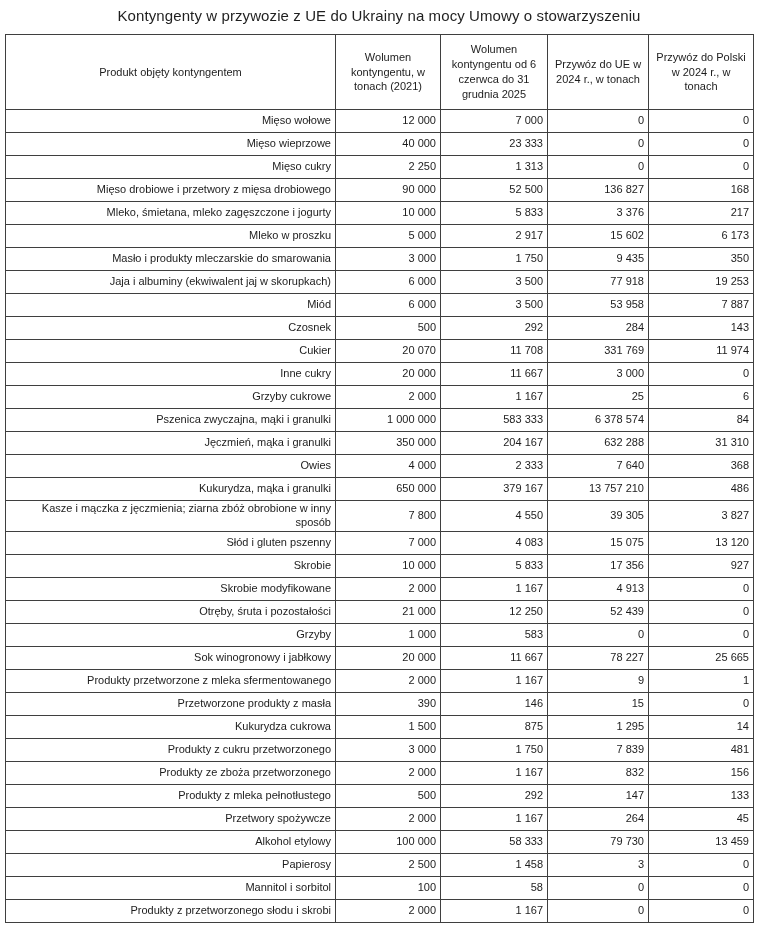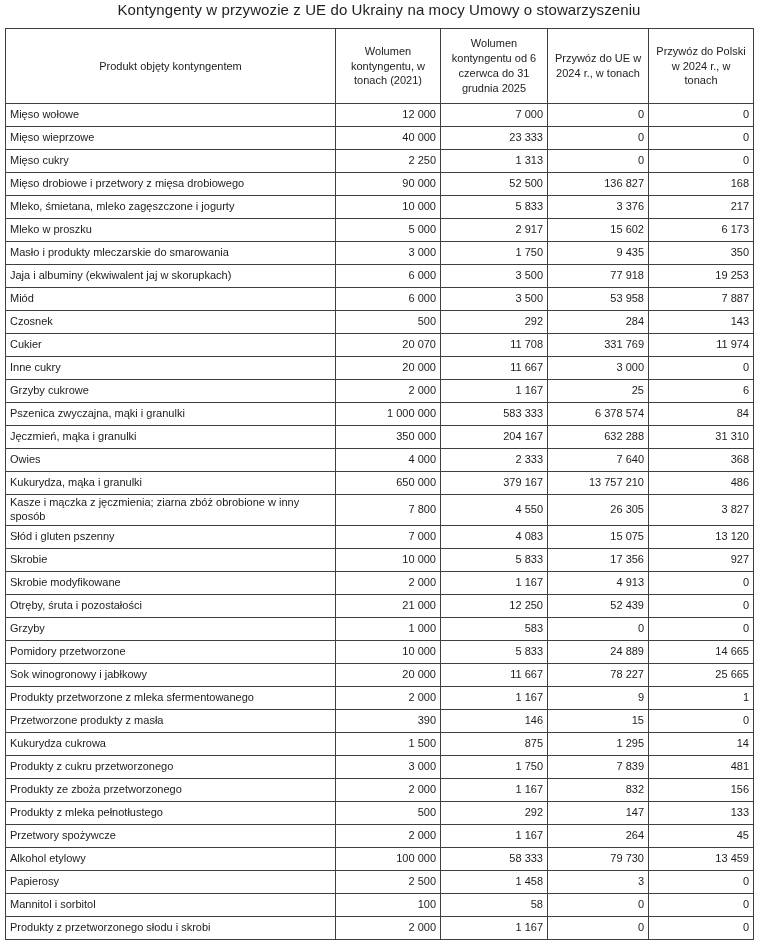--- a/index.html
+++ b/index.html
@@ -10,21 +10,21 @@
     font-family: "Liberation Sans", "DejaVu Sans", sans-serif;
     color: #1c1c1c;
   }
   .page {
     width: 758px;
     height: 945px;
     background: #ffffff;
     overflow: hidden;
   }
   .page-title {
-    margin: 1px 0 10px 0;
+    margin: 7px 0 10px 0;
     text-align: center;
     font-size: 15px;
     font-weight: 400;
     color: #1f1f1f;
     letter-spacing: 0.1px;
   }
   table.quota-table {
     border-collapse: collapse;
     table-layout: fixed;
     width: 748px;
@@ -52,21 +52,21 @@
     line-height: 1.35;
     color: #1c1c1c;
   }
   table.quota-table td {
     height: 23px;
     padding: 1px 4px;
     vertical-align: middle;
     line-height: 1.25;
     color: #1c1c1c;
   }
-  td.product { text-align: left; }
+  td.product { text-align: right; }
   td.num { text-align: right; }
 </style>
 </head>
 <body>
 
 <div class="page">
 
   <div class="page-title">Kontyngenty w przywozie z UE do Ukrainy na mocy Umowy o stowarzyszeniu</div>
 
   <table class="quota-table">
@@ -203,21 +203,21 @@
           <td class="product">Kukurydza, mąka i granulki</td>
           <td class="num">650 000</td>
           <td class="num">379 167</td>
           <td class="num">13 757 210</td>
           <td class="num">486</td>
         </tr>
         <tr>
           <td class="product">Kasze i mączka z jęczmienia; ziarna zbóż obrobione w inny sposób</td>
           <td class="num">7 800</td>
           <td class="num">4 550</td>
-          <td class="num">26 305</td>
+          <td class="num">39 305</td>
           <td class="num">3 827</td>
         </tr>
         <tr>
           <td class="product">Słód i gluten pszenny</td>
           <td class="num">7 000</td>
           <td class="num">4 083</td>
           <td class="num">15 075</td>
           <td class="num">13 120</td>
         </tr>
         <tr>
@@ -242,27 +242,20 @@
           <td class="num">0</td>
         </tr>
         <tr>
           <td class="product">Grzyby</td>
           <td class="num">1 000</td>
           <td class="num">583</td>
           <td class="num">0</td>
           <td class="num">0</td>
         </tr>
         <tr>
-          <td class="product">Pomidory przetworzone</td>
-          <td class="num">10 000</td>
-          <td class="num">5 833</td>
-          <td class="num">24 889</td>
-          <td class="num">14 665</td>
-        </tr>
-        <tr>
           <td class="product">Sok winogronowy i jabłkowy</td>
           <td class="num">20 000</td>
           <td class="num">11 667</td>
           <td class="num">78 227</td>
           <td class="num">25 665</td>
         </tr>
         <tr>
           <td class="product">Produkty przetworzone z mleka sfermentowanego</td>
           <td class="num">2 000</td>
           <td class="num">1 167</td>

